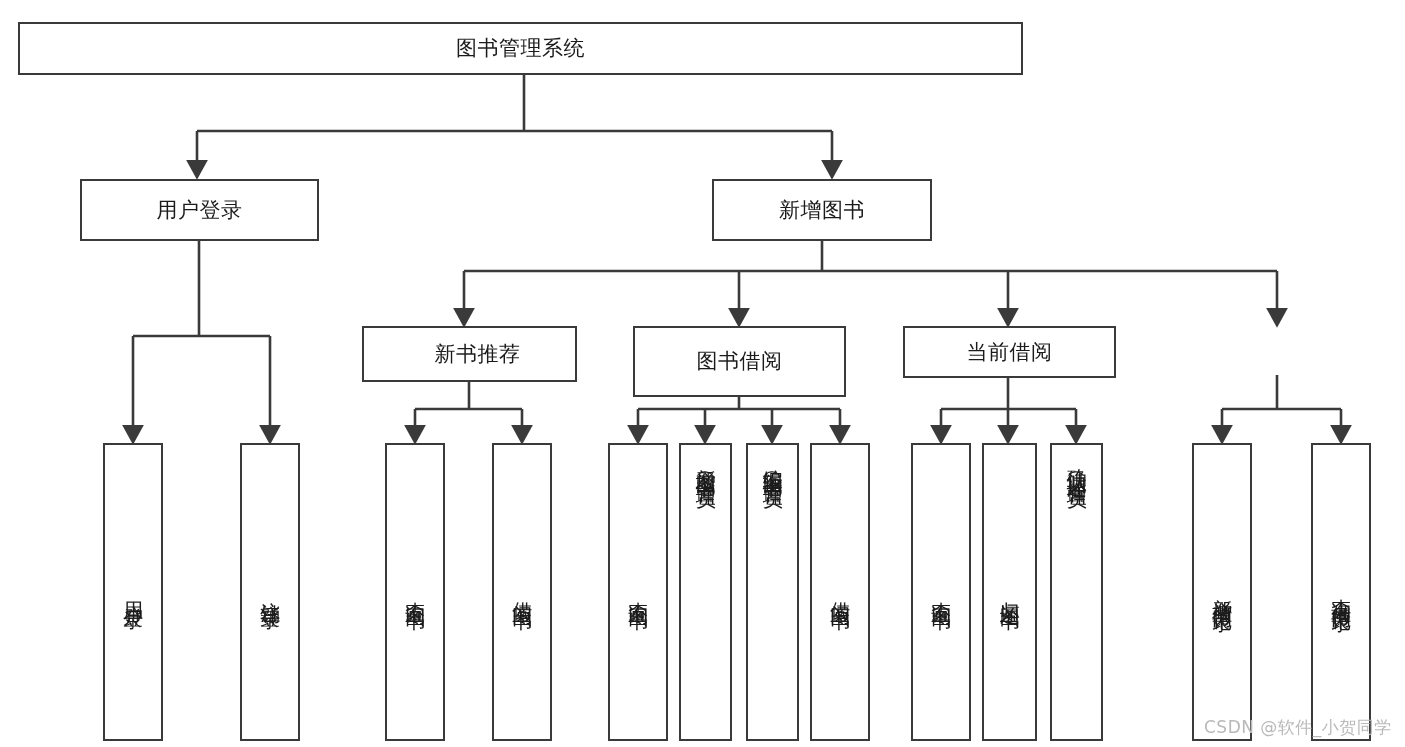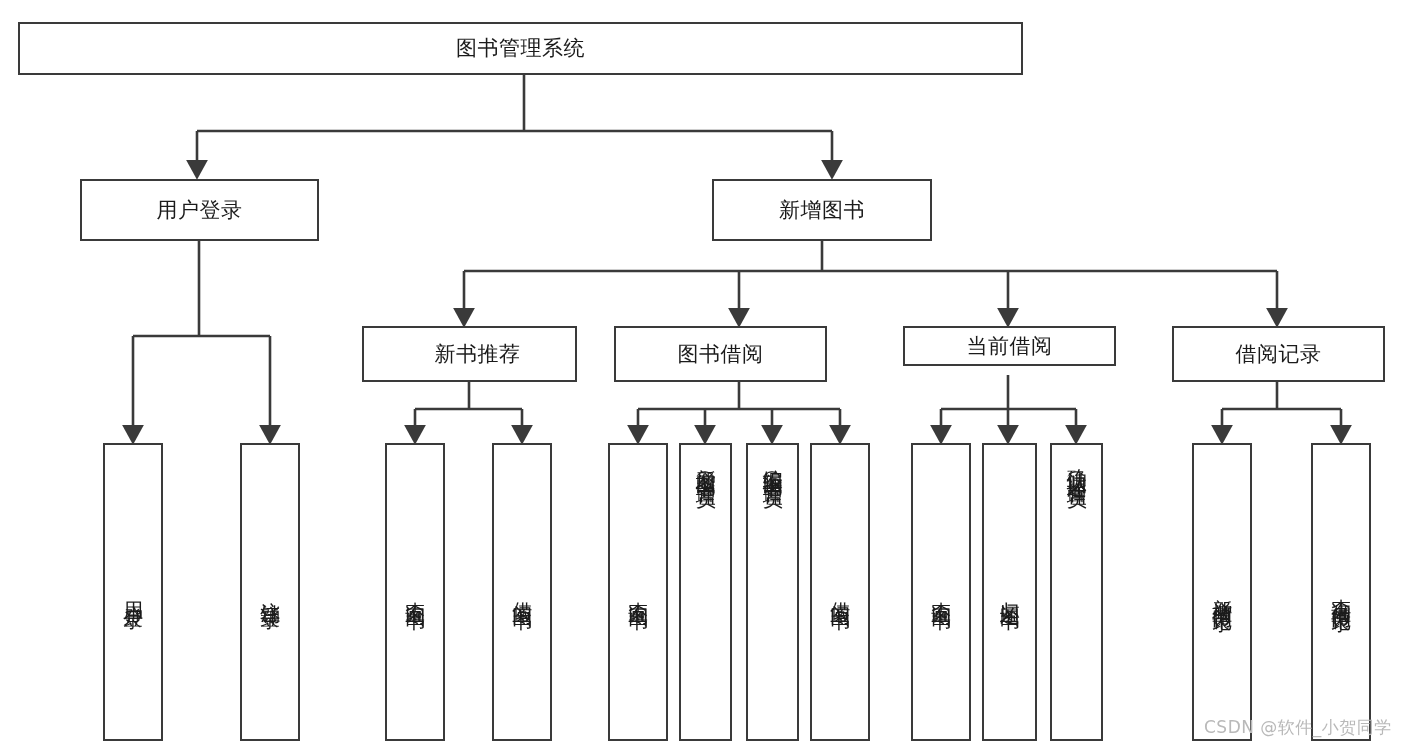--- a/index.html
+++ b/index.html
@@ -138,31 +138,28 @@
   </div>
 
   <div class="node" style="left:712px; top:171px; width:220px; height:62px;">
     <span class="label">新增图书</span>
   </div>
 
   <div class="node" style="left:362px; top:318px; width:215px; height:56px;padding-left:16px;">
     <span class="label">新书推荐</span>
   </div>
 
-  <div class="node" style="left:614px; top:318px; width:213px; height:56px;">
+  <div class="node" style="left:633px; top:318px; width:213px; height:71px;">
     <span class="label">图书借阅</span>
   </div>
 
-  <div class="node" style="left:903px; top:318px; width:213px; height:40px;">
+  <div class="node" style="left:903px; top:318px; width:213px; height:52px;">
     <span class="label">当前借阅</span>
   </div>
 
-  <div class="node" style="left:1172px; top:318px; width:213px; height:56px;">
-    <span class="label">借阅记录</span>
-  </div>
 
   <div class="node vertical mid" style="left:103px; top:435px; width:60px; height:298px;">
     <span class="label">用户登录</span>
   </div>
 
   <div class="node vertical mid" style="left:240px; top:435px; width:60px; height:298px;">
     <span class="label">注销登录</span>
   </div>
 
   <div class="node vertical mid" style="left:385px; top:435px; width:60px; height:298px;">

